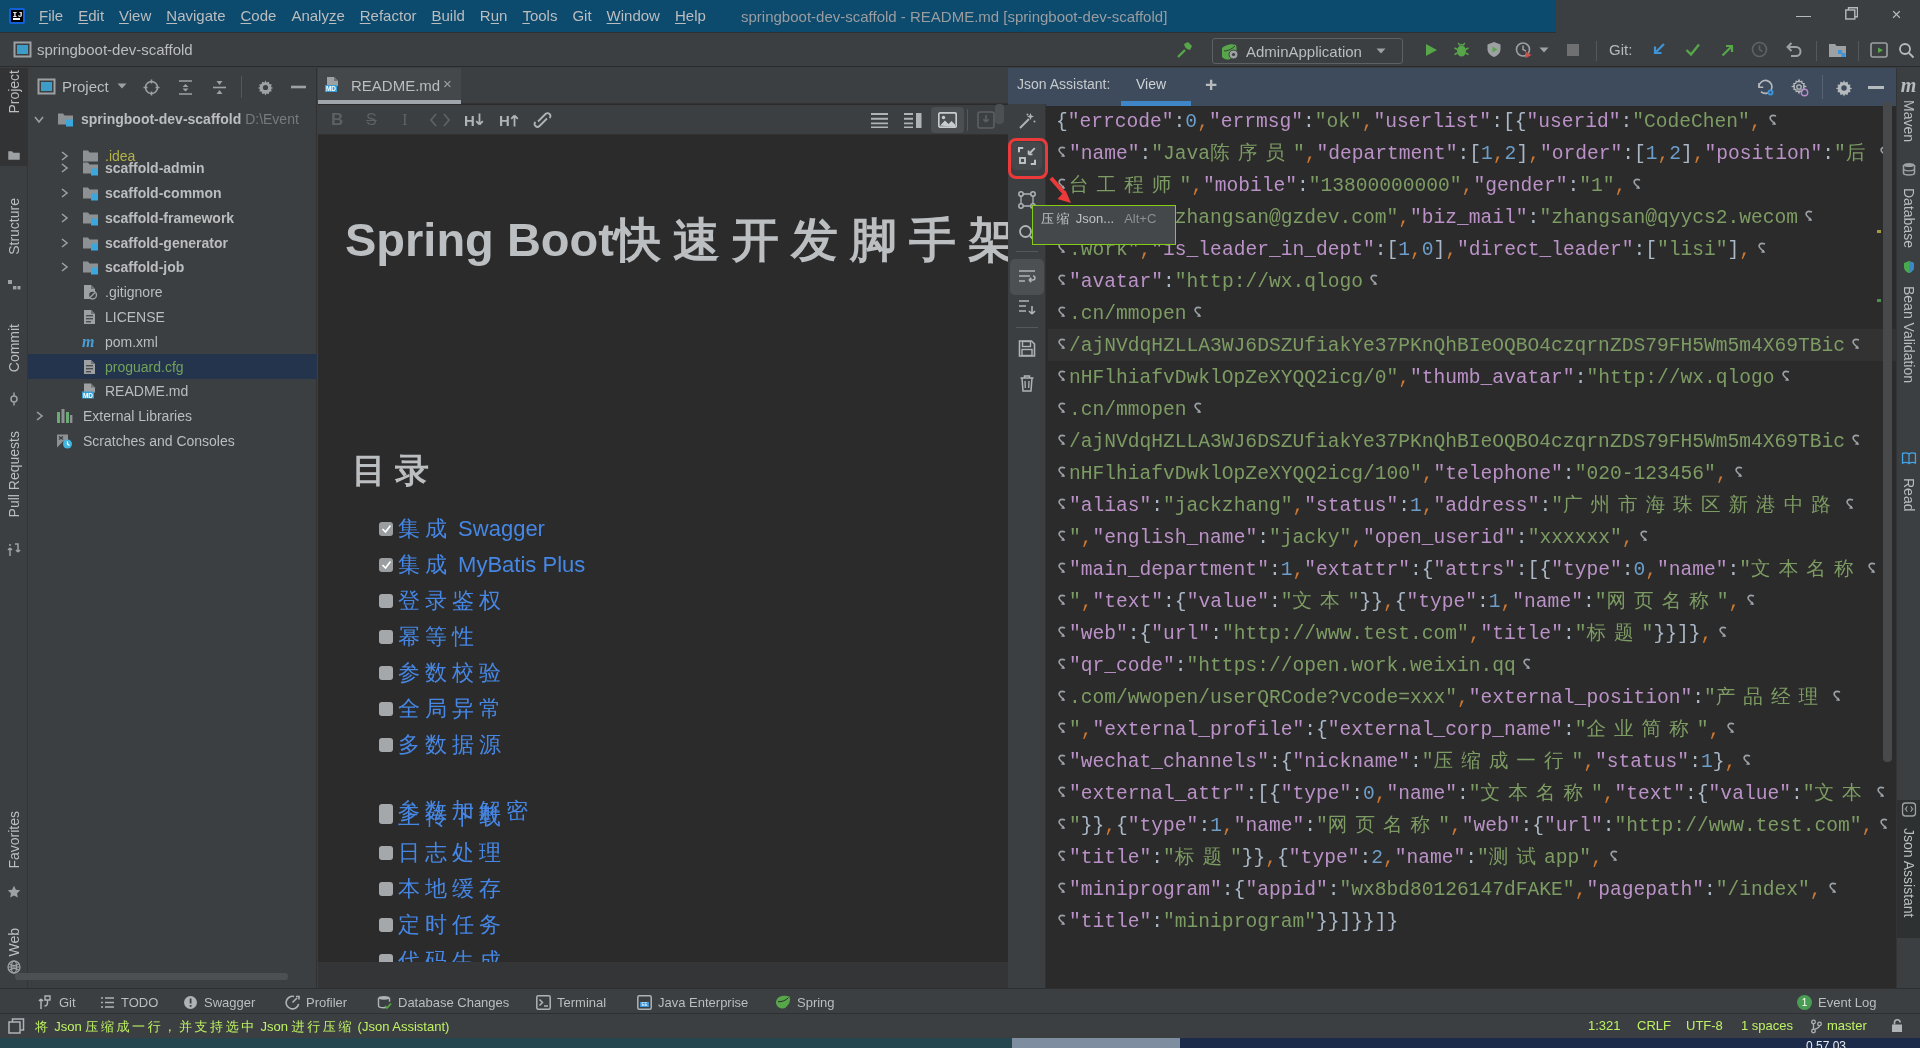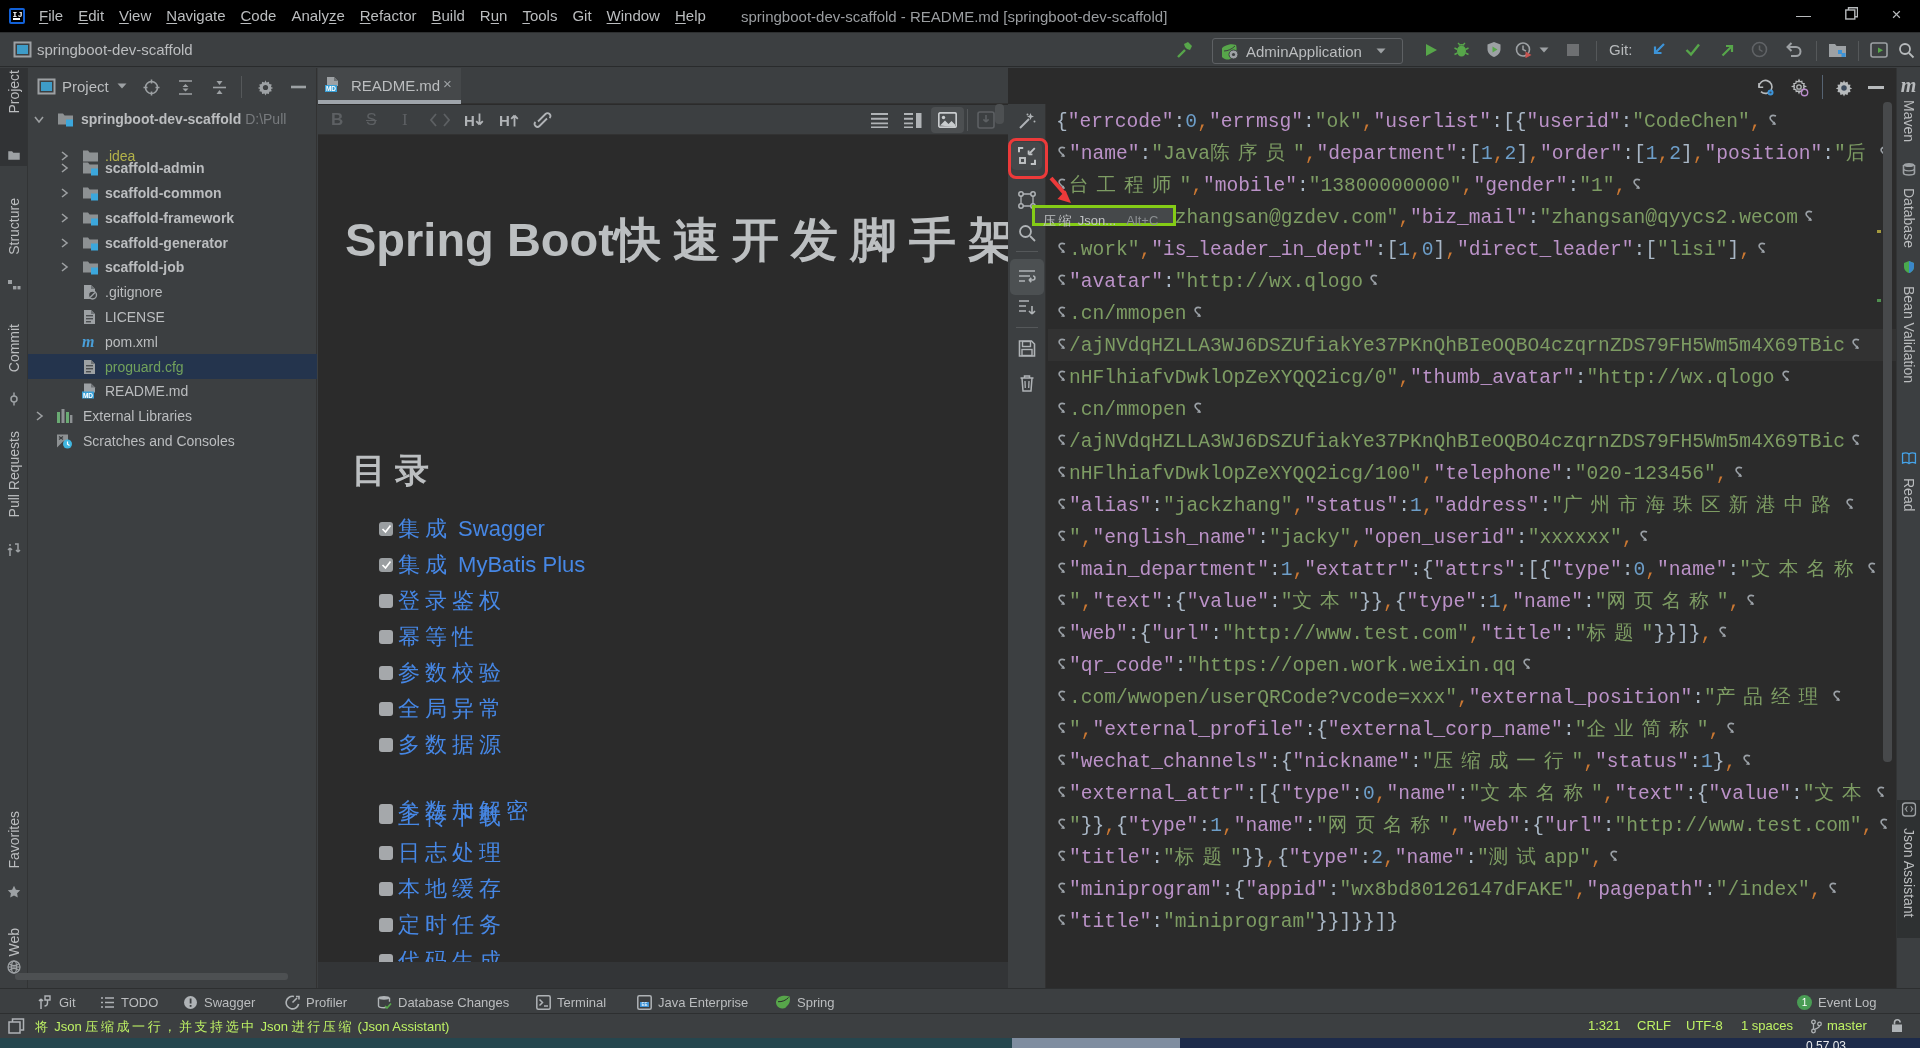--- a/index.html
+++ b/index.html
@@ -4,21 +4,21 @@
 * { margin:0; padding:0; box-sizing:border-box; }
 html,body { width:1920px; height:1048px; overflow:hidden; background:#3c3f41;
   font-family:"Liberation Sans",sans-serif; -webkit-font-smoothing:antialiased; }
 .ab { position:absolute; }
 .ab svg, .jic svg, .vic svg, .ric svg, .mic svg, .bic svg { display:block; }
 i { font-style:normal; }
 .cj { letter-spacing:8px; }
 .cw { letter-spacing:5px; }
 .cu { letter-spacing:2.6px; }
 
-#titlebar { position:absolute; left:0; top:0; width:1920px; height:33px; background:#000000; border-bottom:1px solid #2d2f30; }
+#titlebar { position:absolute; left:0; top:0; width:1556px; height:33px; background:#0c4a6e; border-bottom:1px solid #2d2f30; }
 .mi { color:#bbbdbf; font-size:15px; margin-right:15px; }
 .mi u { text-decoration-thickness:1px; text-underline-offset:2px; }
 #menus { position:absolute; left:39px; top:7px; }
 #wtitle { position:absolute; left:741px; top:8px; color:#9a9da0; font-size:15px; }
 .winbtn { position:absolute; top:0; width:45px; height:31px; color:#b7babc; text-align:center; line-height:30px; font-size:15px; }
 
 #toolbar { position:absolute; left:0; top:34px; width:1920px; height:33px; background:#3c3f41; border-bottom:1px solid #292b2c; }
 .combo { position:absolute; left:1212px; top:4px; width:191px; height:26px; border:1px solid #5e6164; border-radius:3px; display:flex; align-items:center; }
 .combot { color:#bbbdbf; font-size:15px; margin-left:7px; }
 .tsepv { position:absolute; top:7px; width:1px; height:20px; background:#55585a; }
@@ -85,21 +85,21 @@
 .cl .n { color:#6d9ec9; }
 .cl .c { color:#cc7832; }
 .cl .p { color:#a9b7c6; }
 .wa { margin-right:0px; vertical-align:-2px; }
 .we { margin-left:4px; vertical-align:-2px; }
 #caretline { position:absolute; left:40px; top:261px; width:848px; height:32px; background:#323232; }
 #jscroll { position:absolute; left:875px; top:34px; width:9px; height:660px; background:#47494b; border-radius:4px; }
 
 #redbox { position:absolute; left:1008px; top:138px; width:40px; height:41px; border:3px solid #ec3a3a; border-radius:8px; z-index:30; }
 #redarrow { position:absolute; left:1048px; top:176px; z-index:30; }
-#tooltip { position:absolute; left:1032px; top:205px; width:144px; height:21px; background:#45484a; border:3px solid #84cc16; z-index:25; font-size:13px; color:#bfc1c3; line-height:25px; padding-left:8px; }
+#tooltip { position:absolute; left:1032px; top:205px; width:144px; height:40px; background:#45484a; border:1px solid #84cc16; z-index:25; font-size:13px; color:#bfc1c3; line-height:25px; padding-left:8px; }
 #tooltip .sc { color:#8c9092; margin-left:10px; }
 
 #botbar { position:absolute; left:0; top:988px; width:1920px; height:26px; background:#3c3f41; border-top:1px solid #2d2f30; border-bottom:1px solid #2d2f30; }
 .bi { position:absolute; top:0; height:26px; display:flex; align-items:center; color:#bbbdbf; font-size:13px; }
 .bic { display:inline-flex; margin-right:6px; }
 .evt { display:inline-flex; width:15px; height:15px; border-radius:50%; background:#499c54; color:#fff; font-size:10px; align-items:center; justify-content:center; margin-right:6px; }
 #statusbar { position:absolute; left:0; top:1014px; width:1920px; height:24px; background:#3c3f41; }
 .st { position:absolute; top:4px; color:#bef264; font-size:13px; }
 #vstrip { position:absolute; left:0; top:1038px; width:1920px; height:10px; background:#25464e; }
 #vstrip .seg1 { position:absolute; left:1012px; top:0; width:168px; height:10px; background:#7f8da0; }
@@ -391,21 +391,21 @@
           <svg class="ch-r" width="12" height="12" viewBox="0 0 12 12">
             <path d="M2 4 l4 5 4 -5" fill="none" stroke="#9da0a2" stroke-width="1.6"></path>
           </svg>
         </span>
         <span style="left:57px" class="tic">
           <svg width="17" height="17" viewBox="0 0 17 17">
             <path d="M1 3 h5 l1.6 2 H16 v9 H1 z" fill="#8d9193"></path>
             <rect x="9" y="9" width="7" height="7" fill="#3ca7dc"></rect>
           </svg>
         </span>
-        <span style="left:81px" class="ttx"><b>springboot-dev-scaffold</b> <span class="dim">D:\Pull</span></span>
+        <span style="left:81px" class="ttx"><b>springboot-dev-scaffold</b> <span class="dim">D:\Event</span></span>
       </div>
 <div class="trow" style="top:75px">
         <span style="left:58px" class="tic">
           <svg class="ch-r" width="12" height="12" viewBox="0 0 12 12">
             <path d="M4 2 l5 4 -5 4" fill="none" stroke="#9da0a2" stroke-width="1.6"></path>
           </svg>
         </span>
         <span style="left:82px" class="tic">
           <svg width="17" height="17" viewBox="0 0 17 17">
             <path d="M1 3 h5 l1.6 2 H16 v9 H1 z" fill="#8d9193"></path>
@@ -704,20 +704,26 @@
       </div>
 <div class="li" style="top:807px">
         <span class="cb"></span>
         <span class="lk"><i class="cw">代码生成</i></span>
       </div>
   </div>
   <div id="mdbottom"></div>
   <div id="mdscroll"></div>
 </div>
 <div id="jpanel">
+  <div id="jhdr">
+    <span class="t1">Json Assistant:</span>
+      <span class="t2">View</span>
+      <span class="plus">+</span>
+    <div id="juline"></div>
+  </div>
   <div id="jtoolcol">
       <div class="jic" style="top:7px">
         <svg width="20" height="20" viewBox="0 0 20 20">
           <path d="M3 17 L12 8" stroke="#afb3b6" stroke-width="2"></path>
           <path d="M13.5 2 l1 2.5 2.5 1 -2.5 1 -1 2.5 -1 -2.5 -2.5 -1 2.5 -1 z" fill="#afb3b6"></path>
           <circle cx="17.5" cy="10.5" r="1" fill="#afb3b6"></circle>
           <circle cx="10.5" cy="3.5" r="1" fill="#afb3b6"></circle>
         </svg>
       </div>
       <div class="jic" style="top:43px">

